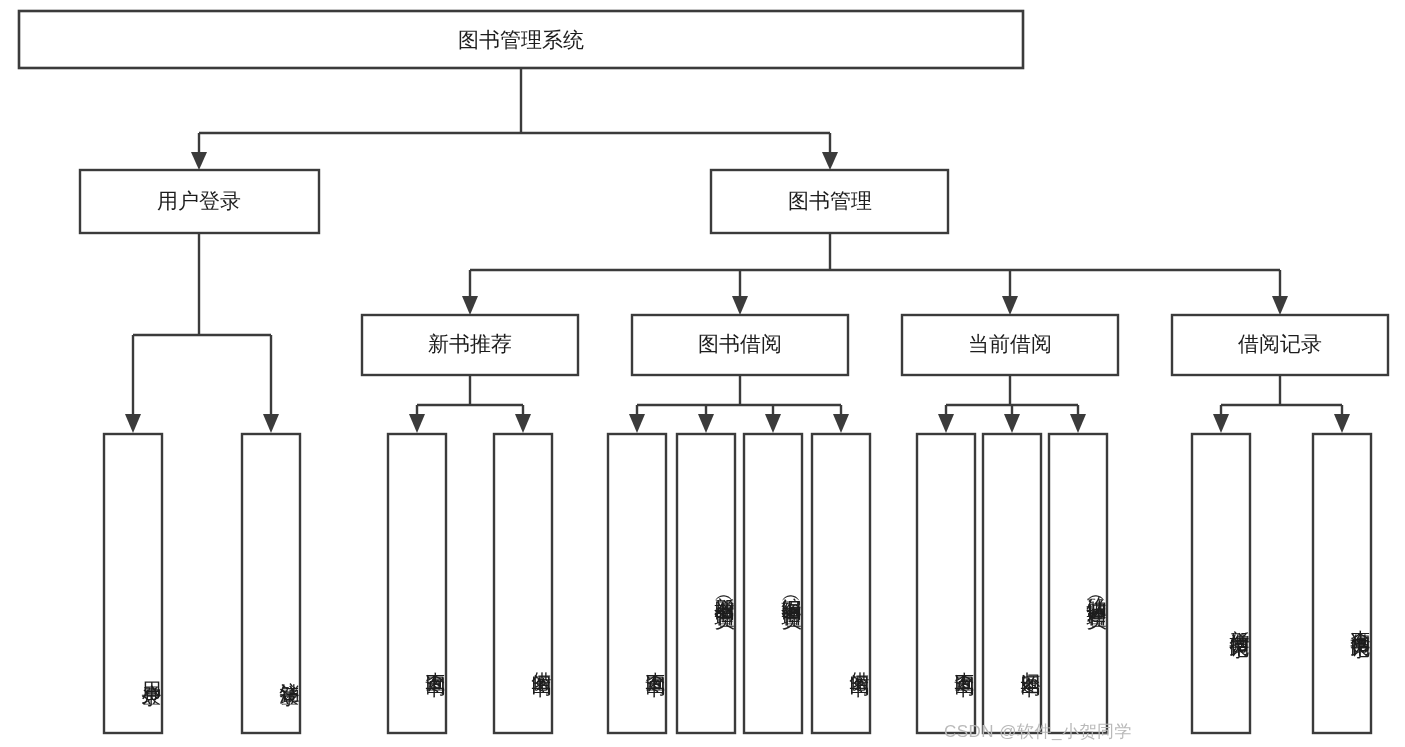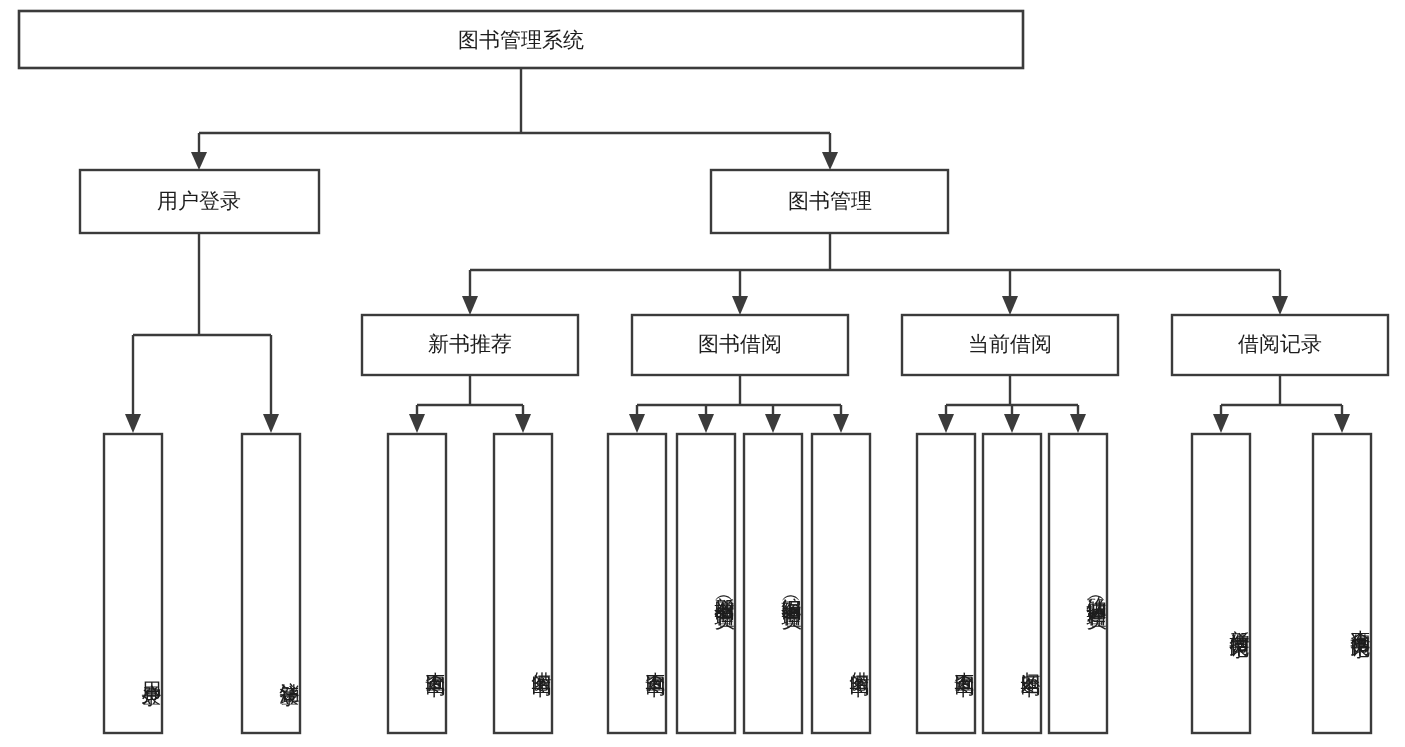--- a/index.html
+++ b/index.html
@@ -226,14 +226,15 @@
   <div class="label-v" style="left:744px; top:440px; width:58px; height:288px; padding-top:6px;">编辑图书（管理员）</div>
   <div class="label-v" style="left:812px; top:440px; width:58px; height:288px; padding-top:76px;">借阅图书</div>
 
   <div class="label-v" style="left:917px; top:440px; width:58px; height:288px; padding-top:76px;">查询图书</div>
   <div class="label-v" style="left:983px; top:440px; width:58px; height:288px; padding-top:76px;">归还图书</div>
   <div class="label-v" style="left:1049px; top:440px; width:58px; height:288px; padding-top:6px;">确认归还（管理员）</div>
 
   <div class="label-v" style="left:1192px; top:440px; width:58px; height:288px; padding-top:36px;">新增借阅记录</div>
   <div class="label-v" style="left:1313px; top:440px; width:58px; height:288px; padding-top:36px;">查询借阅记录</div>
 
+  <div class="watermark">CSDN @软件_小贺同学</div>
 
 </div>
 
 </body></html>

